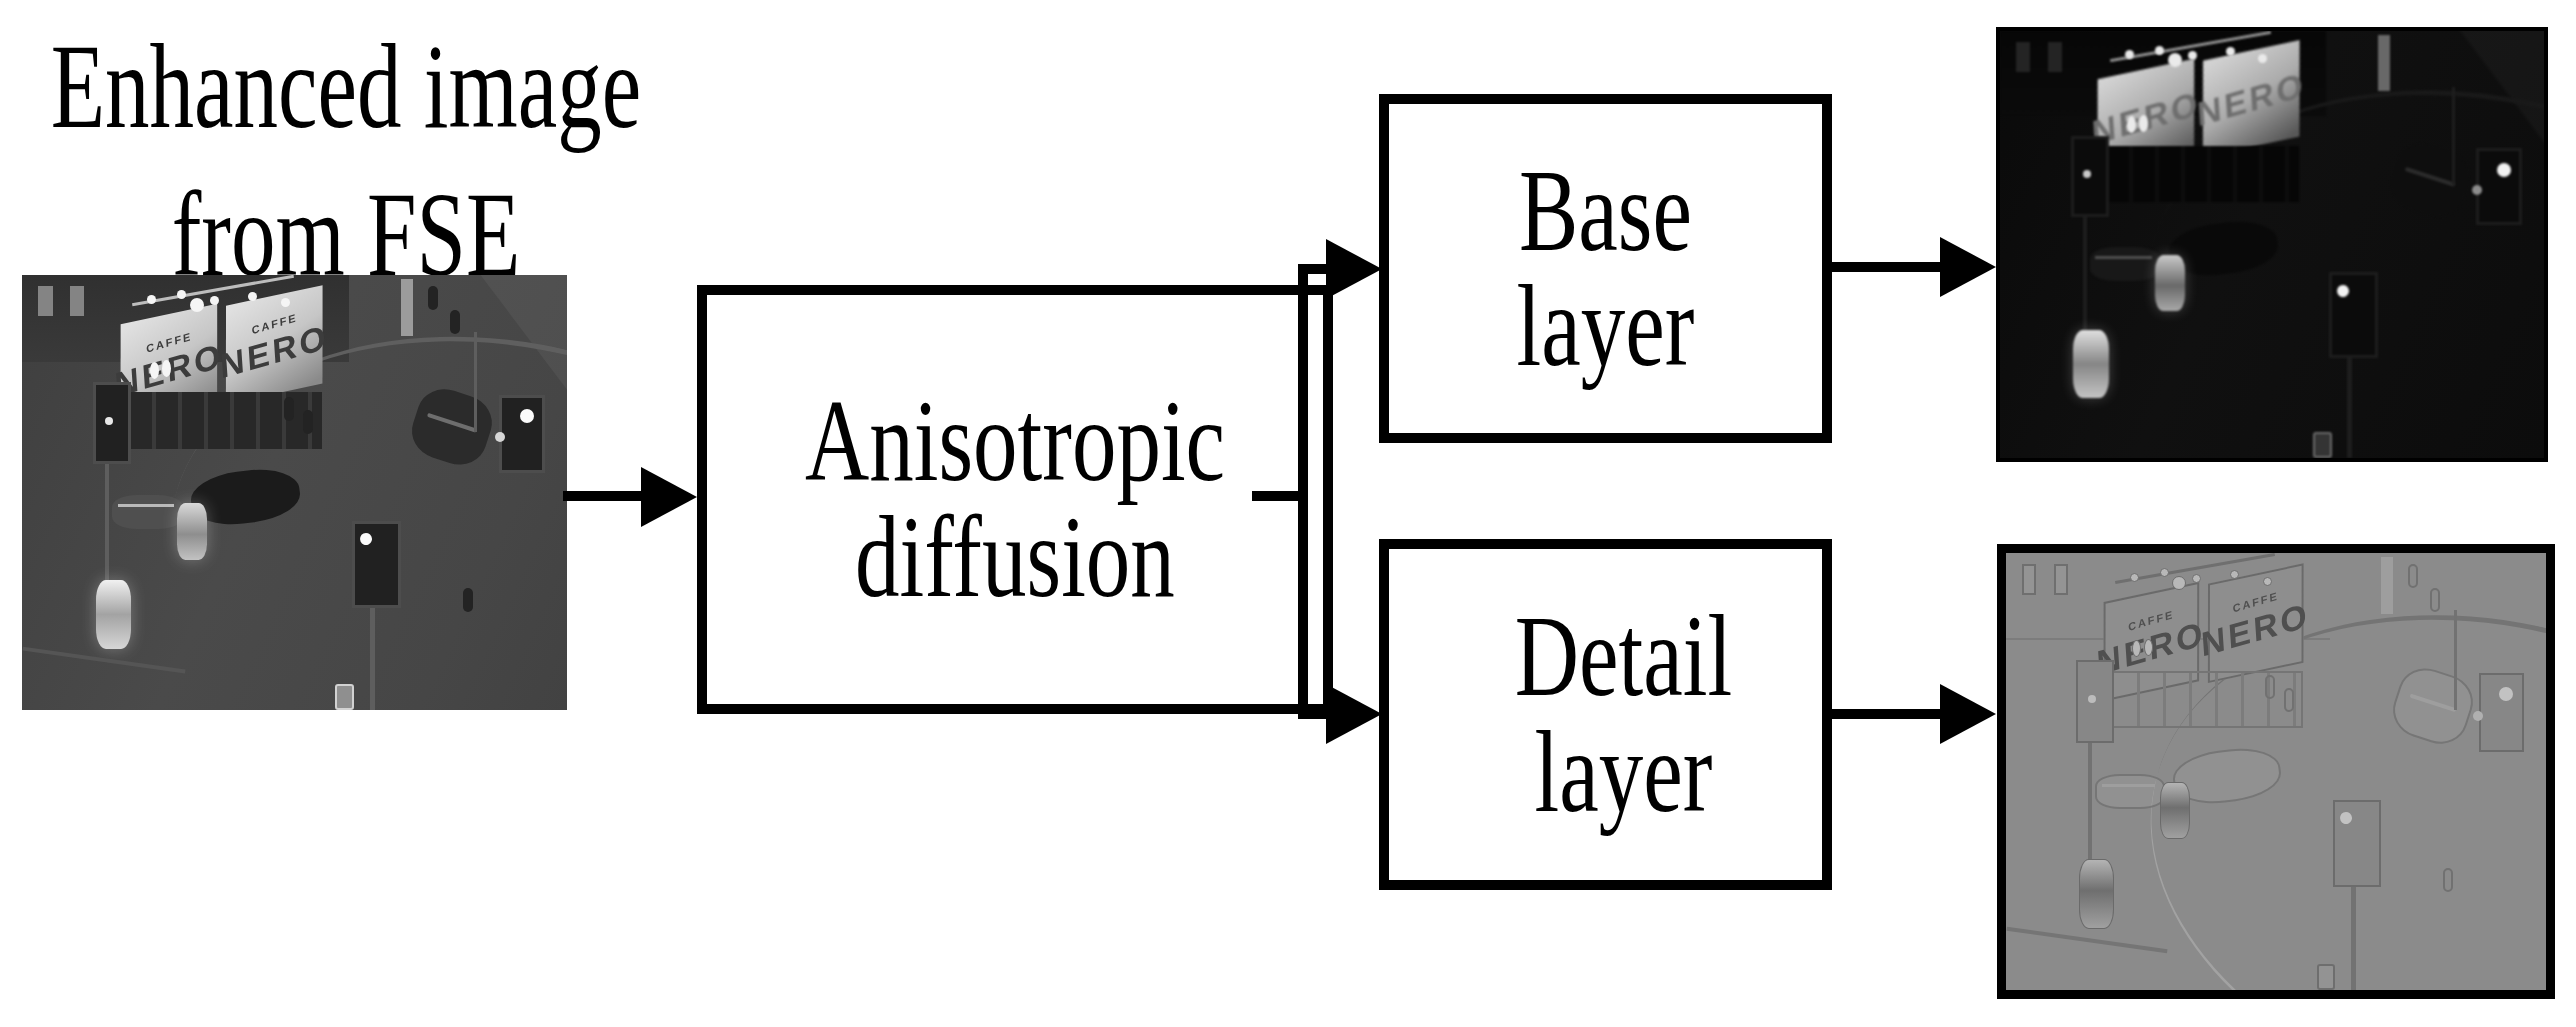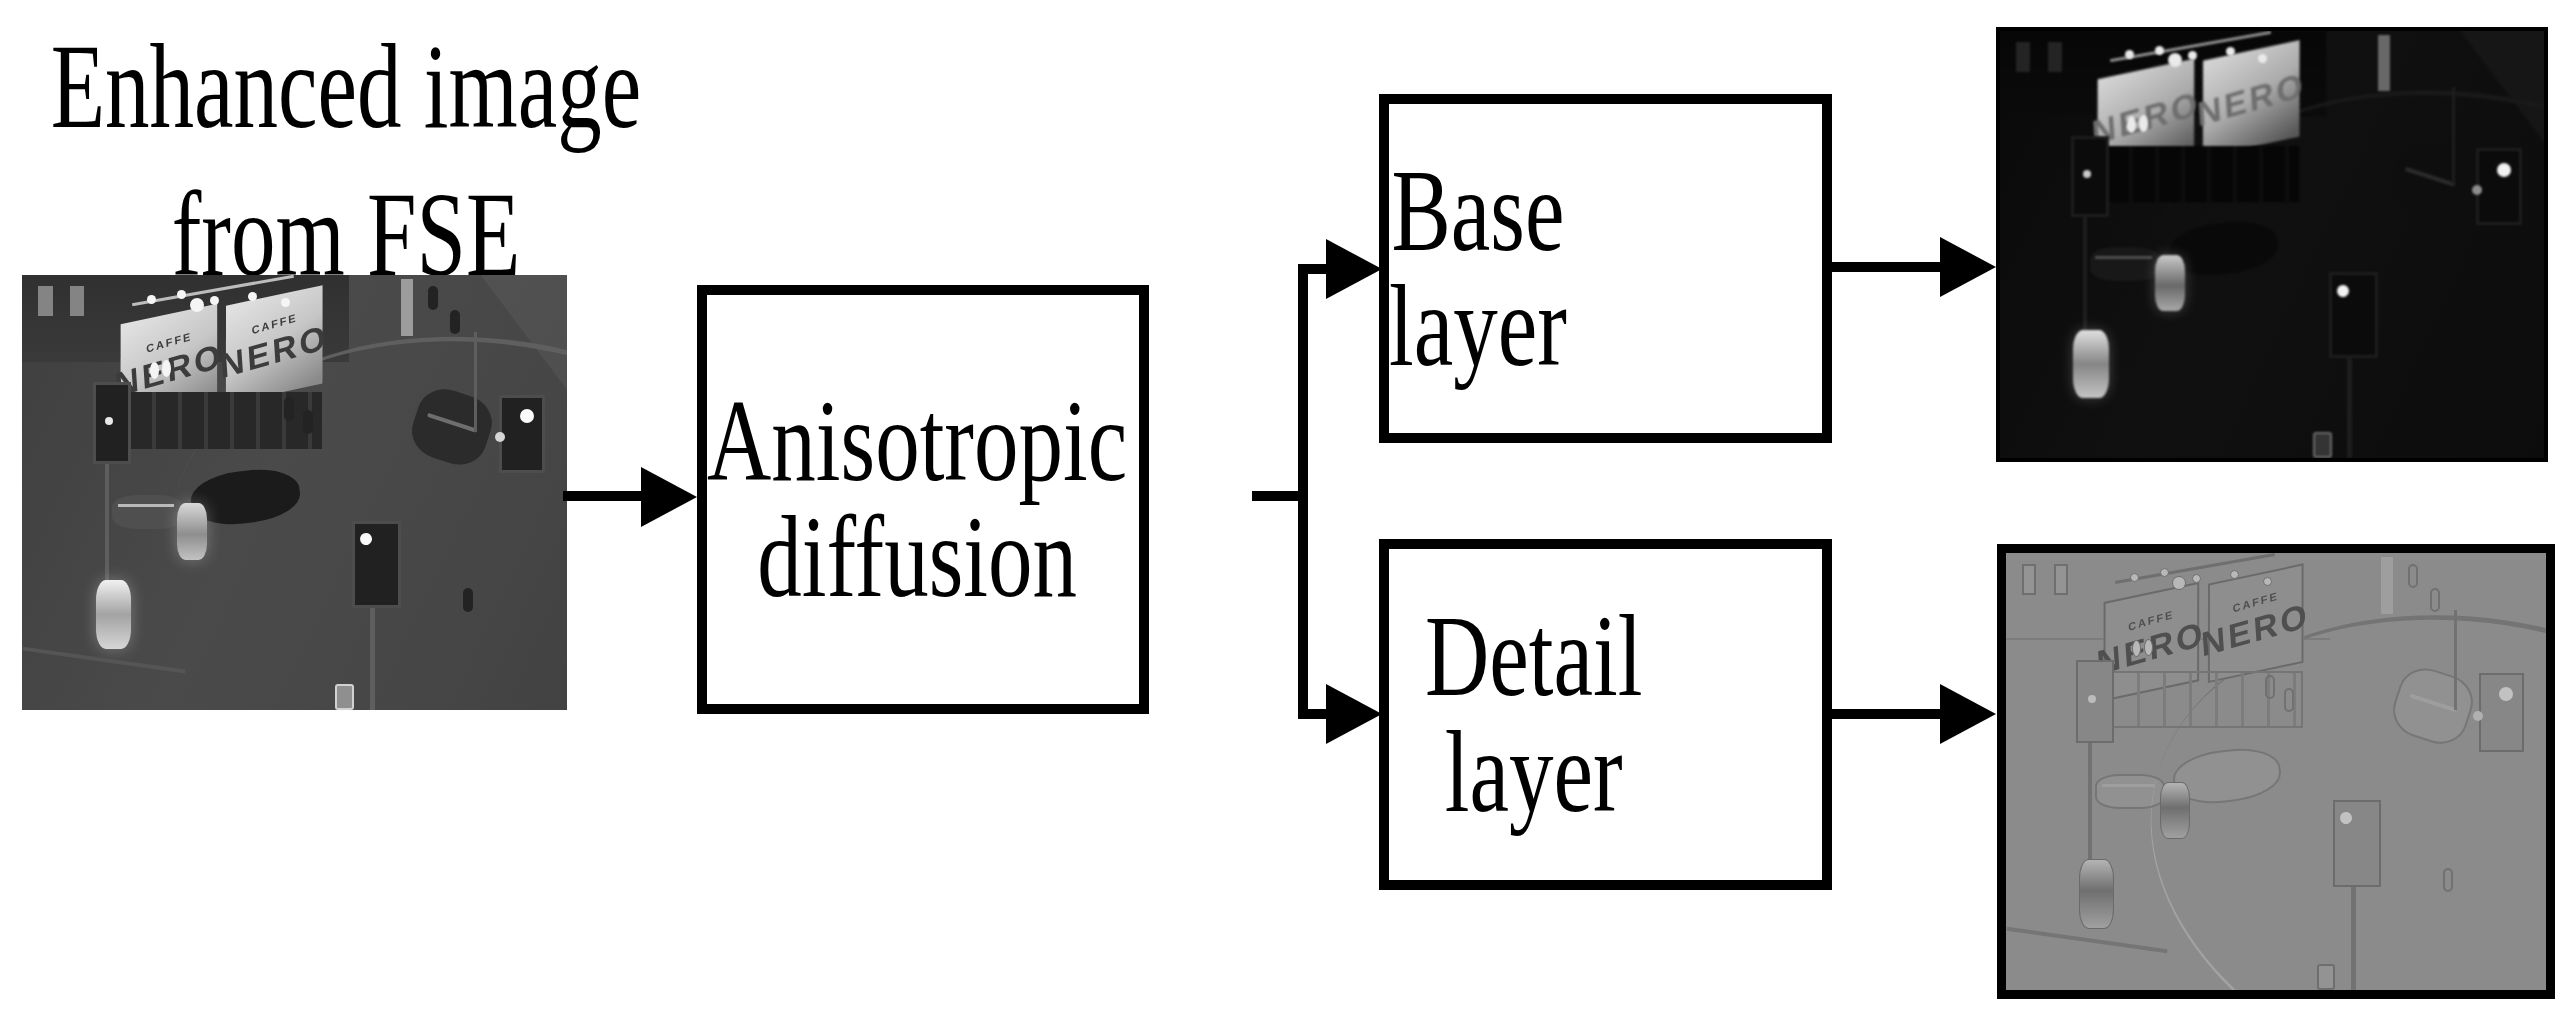--- a/index.html
+++ b/index.html
@@ -8,21 +8,21 @@
     font-family:"Liberation Serif","DejaVu Serif",serif;color:#000;
   }
   
   .title{
     position:absolute;left:0;top:14px;width:692px;text-align:center;
     font-size:89px;line-height:109px;transform:scaleY(1.35);transform-origin:50% 0;
     white-space:nowrap;
   }
   .flow-box{
     position:absolute;box-sizing:border-box;border:10px solid #000;background:#fff;
-    display:flex;align-items:center;text-align:center;
+    display:flex;align-items:center;justify-content:center;text-align:center;
   }
   .boxlabel{font-size:89px;line-height:89px;transform:scaleY(1.3);white-space:nowrap;}
   
   .shaft-h{position:absolute;height:10px;background:#000;}
   .shaft-v{position:absolute;width:10px;background:#000;}
   .head-right{
     position:absolute;width:0;height:0;
     border-top:30px solid transparent;border-bottom:30px solid transparent;
     border-left:56px solid #000;
   }
@@ -214,21 +214,21 @@
     <div class="bollard b1"></div>
     <div class="bollard b2"></div>
     <div class="kl-sign"></div>
     <div class="win-r"></div>
     <div class="cw"></div>
   </div>
 
   <div class="shaft-h" style="left:563px;top:491px;width:81px;"></div>
   <div class="head-right" style="left:641px;top:467px;"></div>
 
-  <div class="flow-box" style="left:697px;top:285px;width:452px;height:429px;">
+  <div class="flow-box" style="left:697px;top:285px;width:636px;height:429px;">
     <div class="boxlabel">
       <div>Anisotropic</div>
       <div>diffusion</div>
     </div>
   </div>
 
   <div class="shaft-h" style="left:1252px;top:491px;width:55px;"></div>
   <div class="shaft-v" style="left:1298px;top:264px;height:455px;"></div>
   <div class="shaft-h" style="left:1298px;top:264px;width:32px;"></div>
   <div class="head-right" style="left:1326px;top:239px;"></div>

